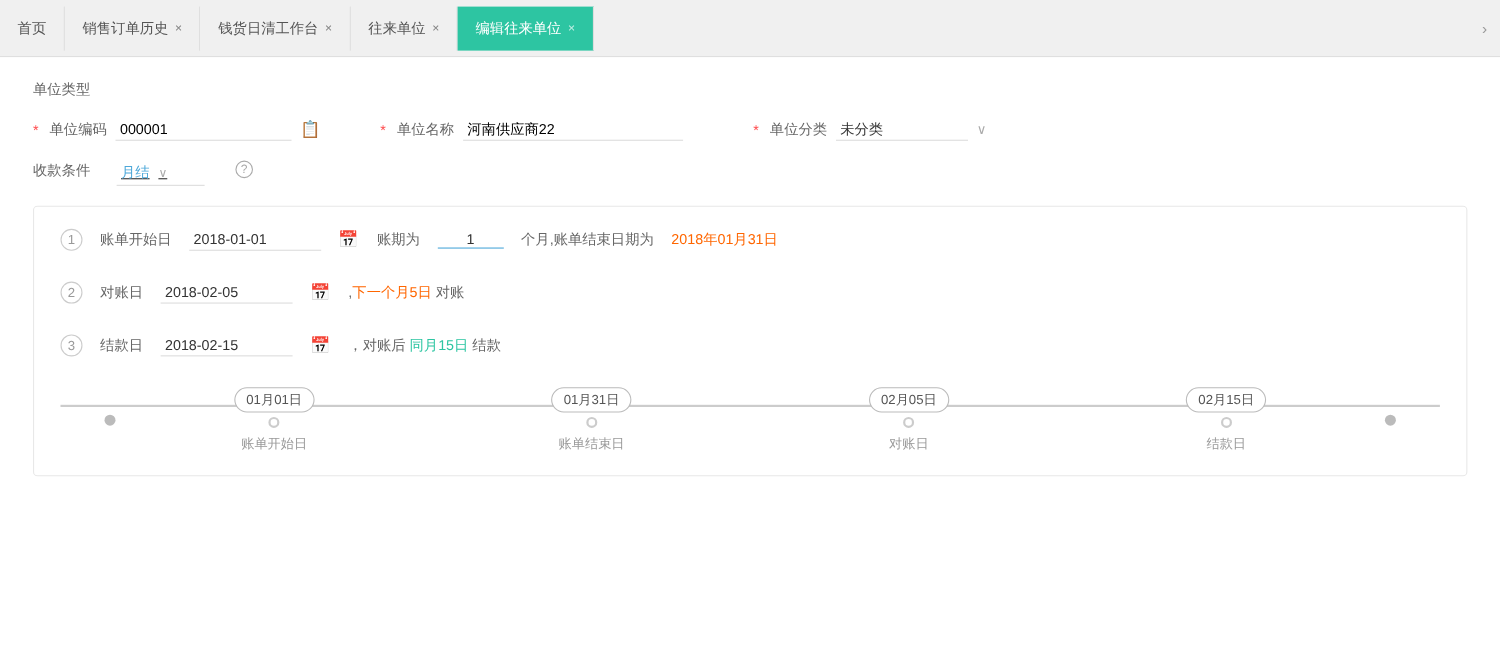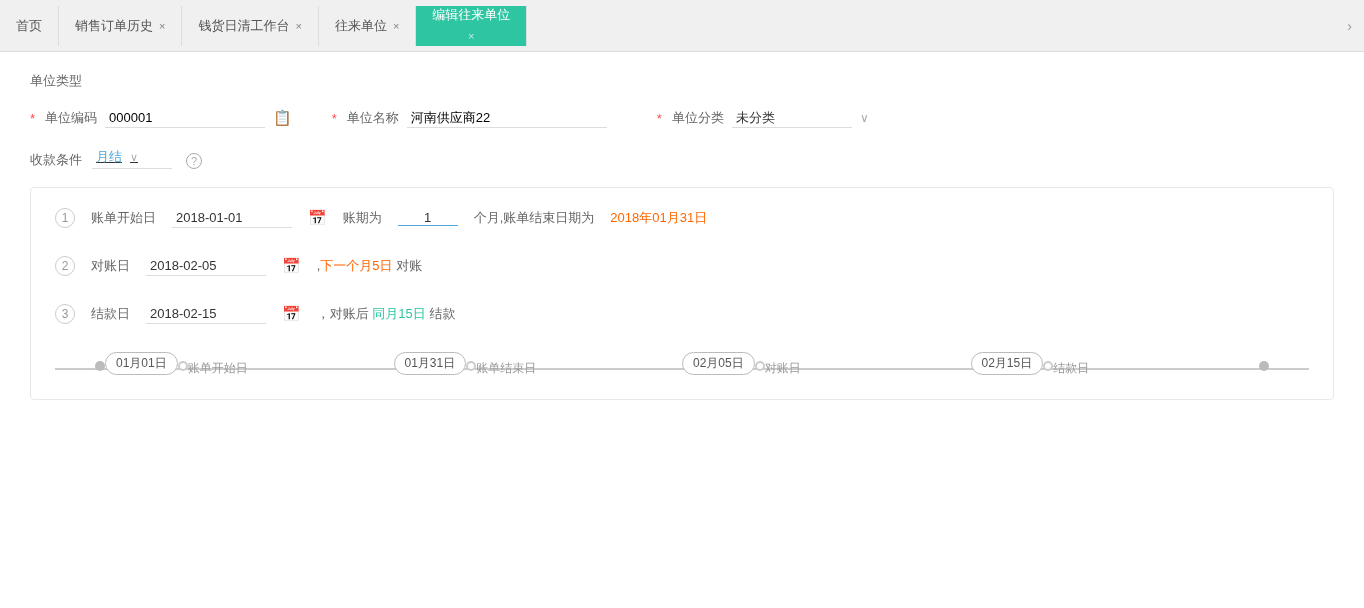--- a/index.html
+++ b/index.html
@@ -23,21 +23,20 @@
       font-size: 13px;
       color: #555;
       border-right: 1px solid #ddd;
       background: #f0f0f0;
       white-space: nowrap;
       gap: 6px;
     }
     .tab.active {
       background: #2dc5a2;
       color: #fff;
-      flex-direction: column;
     }
     .tab .close-icon {
       font-size: 11px;
       opacity: 0.7;
       cursor: pointer;
     }
     .tab-spacer {
       flex: 1;
     }
     .tab-arrow {
@@ -50,24 +49,24 @@
     
     .main-content {
       background: #fff;
       padding: 20px 30px;
       min-height: calc(100vh - 40px);
     }
 
     
     .form-row {
       display: flex;
-      align-items: flex-end;
+      align-items: flex-start;
       margin-bottom: 18px;
       flex-wrap: wrap;
-      gap: 10px;
+      gap: 24px;
     }
 
     .form-label {
       color: #666;
       font-size: 13px;
       white-space: nowrap;
     }
     .required-star {
       color: #ff4d4f;
       margin-right: 2px;
@@ -233,21 +232,21 @@
       position: absolute;
       top: 16px;
       left: 0;
       right: 0;
       height: 1.5px;
       background: #ccc;
       z-index: 0;
     }
     .timeline-node {
       display: flex;
-      flex-direction: row;
+      flex-direction: column;
       align-items: center;
       flex: 1;
       position: relative;
       z-index: 1;
     }
     .timeline-dot {
       width: 10px;
       height: 10px;
       border-radius: 50%;
       border: 2px solid #ccc;

